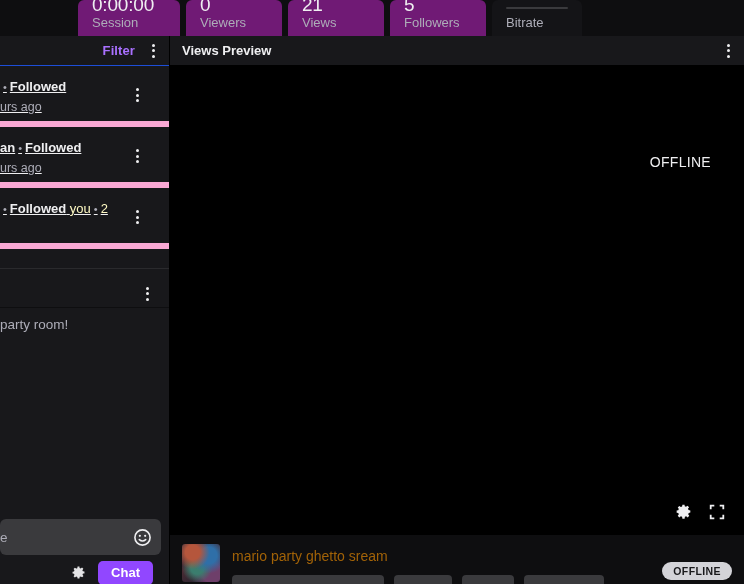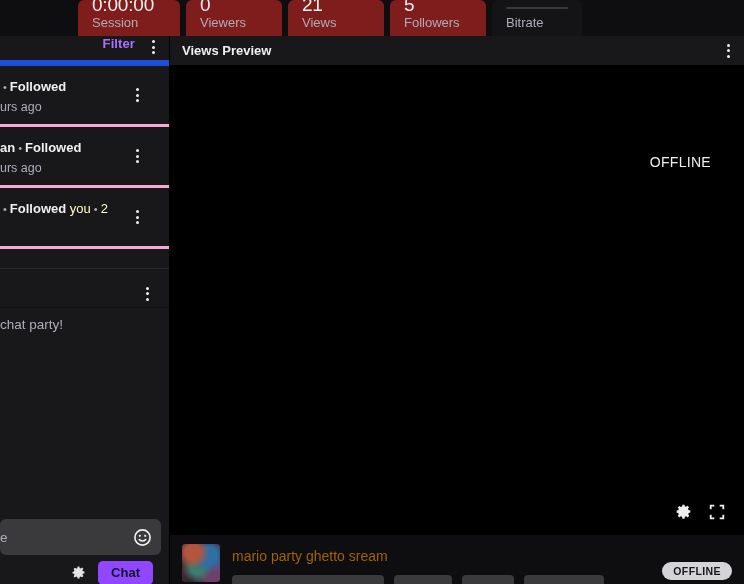--- a/index.html
+++ b/index.html
@@ -14,21 +14,21 @@
 
   
   .stats-strip {
     position:absolute; left:0; top:0; width:744px; height:36px;
     background:#0e0e10;
     display:flex; align-items:flex-end; gap:6px;
     padding-left:78px;
     overflow:hidden;
   }
   .stat-card {
-    background:#7f1d1d;
+    background:#701a75;
     border-radius:6px 6px 0 0;
     height:36px;
     padding:0 14px 6px 14px;
     display:flex; flex-direction:column; justify-content:flex-end;
     min-width:96px;
   }
   .stat-card.wide { min-width:102px; }
   .stat-card.bitrate { background:#141417; min-width:90px; }
   .stat-value {
     font-size:19px; font-weight:400; line-height:20px; color:#efeff1;
@@ -47,41 +47,42 @@
   
   .left-col {
     position:absolute; left:0; top:36px; width:170px; height:548px;
     background:#18181b;
     border-right:1px solid #000;
     display:flex; flex-direction:column;
   }
   .left-header {
     height:30px; flex:0 0 30px;
     background:#18181b;
-    display:flex; justify-content:flex-end;
+    display:flex; align-items:center; justify-content:flex-end;
     padding-right:8px; gap:10px;
-    border-bottom:6px solid #1d4ed8;
+    border-bottom:1px solid #1d4ed8;
   }
   .filter-link {
     color:#a970ff; font-size:13px; font-weight:700; letter-spacing:0.1px;
     cursor:pointer;
   }
   .kebab {
     display:flex; flex-direction:column; align-items:center; justify-content:center;
     gap:2.5px; width:16px; height:22px; cursor:pointer; flex:0 0 16px;
   }
   .kebab i { display:block; width:3px; height:3px; border-radius:50%; background:#efeff1; }
 
   .activity-list { flex:0 0 214px; overflow:hidden; background:#18181b; }
   .activity-row {
     position:relative;
     height:61px;
     padding:13px 8px 0 0;
-    border-bottom:3px solid #f9a8d4;
+    border-bottom:6px solid #f9a8d4;
     overflow:hidden;
+    text-decoration:underline;
   }
   .activity-row .line1 {
     font-size:13px; line-height:16px; white-space:nowrap;
     color:#efeff1;
     padding-left:0;
   }
   .activity-row .line1 .name { font-weight:700; color:#efeff1; }
   .activity-row .line1 .dot { color:#adadb8; padding:0 3px; font-size:11px; }
   .activity-row .line1 .evt { font-weight:700; color:#efeff1; }
   .activity-row .line1 .sub { font-weight:400; color:#fef9c3; }
@@ -131,21 +132,21 @@
   .emoji-btn {
     width:22px; height:22px; flex:0 0 22px; cursor:pointer;
     display:flex; align-items:center; justify-content:center;
   }
   .chat-actions {
     display:flex; align-items:center; justify-content:flex-end; gap:10px;
     padding-right:8px; height:22px;
   }
   .gear-btn { width:18px; height:18px; cursor:pointer; opacity:.95; }
   .chat-send {
-    background:#9147ff; color:#0f172a; border:none; border-radius:5px;
+    background:#9147ff; color:#ffffff; border:none; border-radius:5px;
     font-family:"Liberation Sans", sans-serif;
     font-size:13px; font-weight:700; padding:5px 13px; cursor:pointer;
     line-height:14px;
   }
 
   
   .main-col {
     position:absolute; left:170px; top:36px; width:574px; height:548px;
     background:#0e0e10;
     display:flex; flex-direction:column;
@@ -296,21 +297,21 @@
 
     <div class="chat-header">
       <span class="kebab">
           <i></i>
           <i></i>
           <i></i>
         </span>
     </div>
 
     <div class="chat-body">
-      <div class="chat-welcome">chat party!</div>
+      <div class="chat-welcome">party room!</div>
     </div>
 
     <div class="chat-compose">
       <div class="chat-input-wrap">
         <span class="chat-input-text">e</span>
         <span class="emoji-btn">
           <svg width="19" height="19" viewBox="0 0 20 20">
             <circle cx="10" cy="10" r="8" fill="none" stroke="#efeff1" stroke-width="1.7"></circle>
             <circle cx="7.2" cy="8.2" r="1.15" fill="#efeff1"></circle>
             <circle cx="12.8" cy="8.2" r="1.15" fill="#efeff1"></circle>

